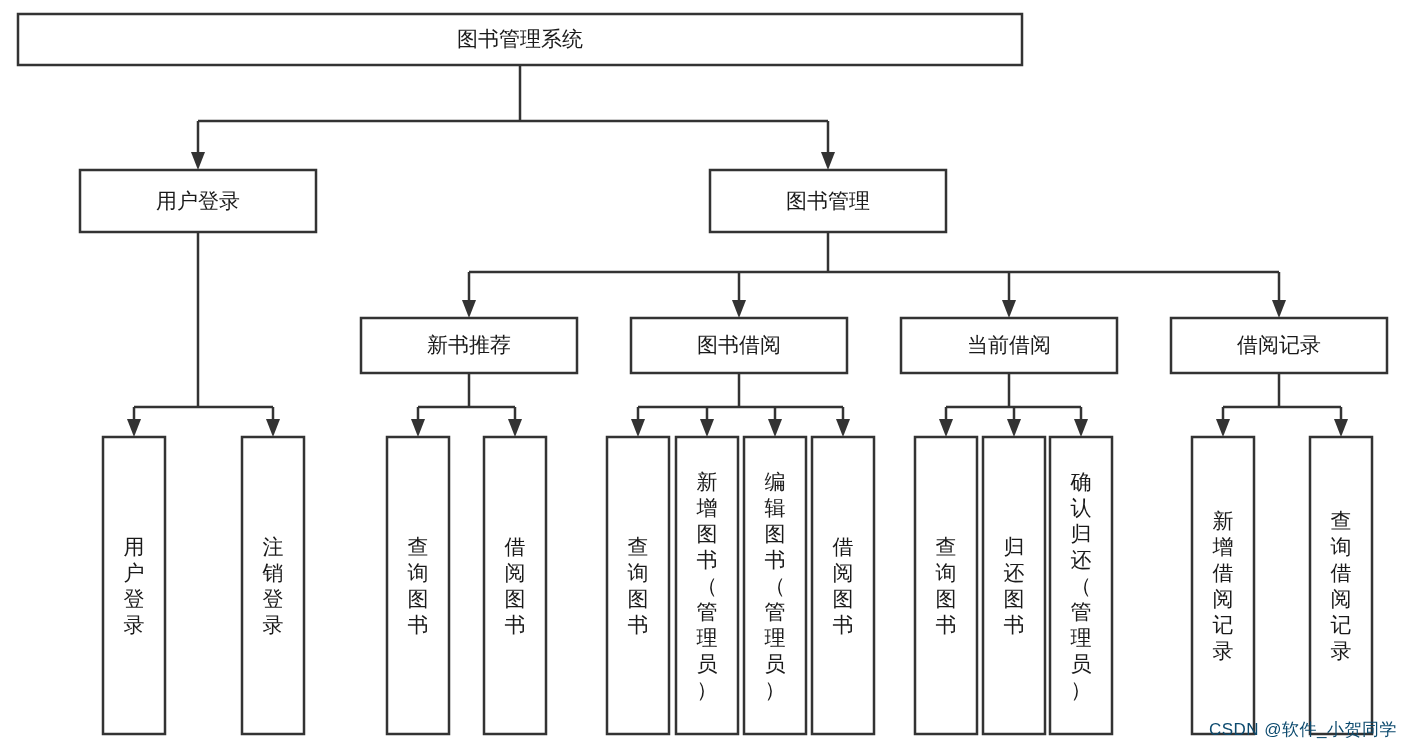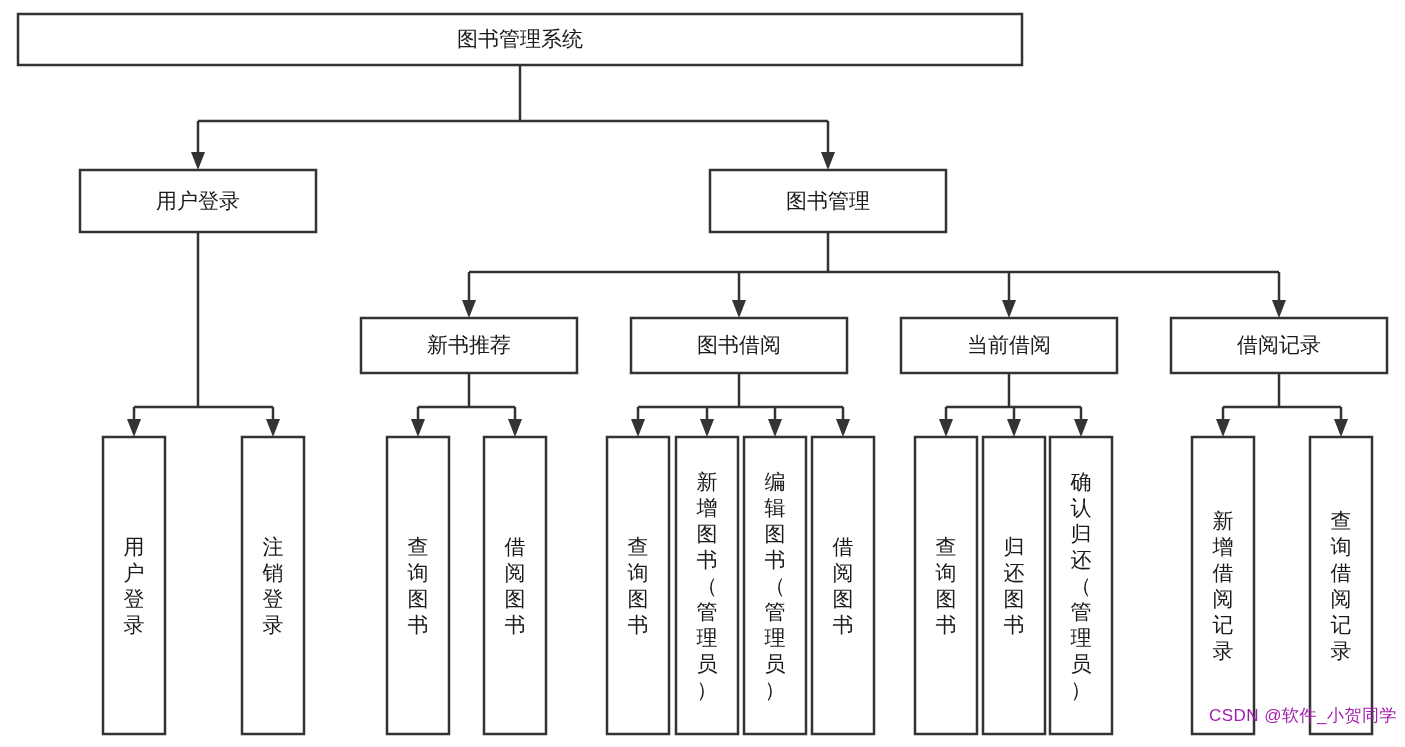--- a/index.html
+++ b/index.html
@@ -49,24 +49,24 @@
   }
   .node-label-v {
     font-family: "Liberation Sans", "DejaVu Sans", sans-serif;
     font-size: 21px;
     fill: #1a1a1a;
     text-anchor: middle;
   }
   .watermark {
     position: absolute;
     right: 8px;
-    bottom: 20px;
+    bottom: 6px;
     font-family: "Liberation Sans", "DejaVu Sans", sans-serif;
     font-size: 17px;
-    color: #a21caf;
+    color: #0c4a6e;
     white-space: nowrap;
     letter-spacing: 0.5px;
   }
 </style>
 </head>
 <body>
 
 <div id="diagram-root">
   <svg class="diagram" viewBox="0 0 1405 747" xmlns="http://www.w3.org/2000/svg">
     <defs>

